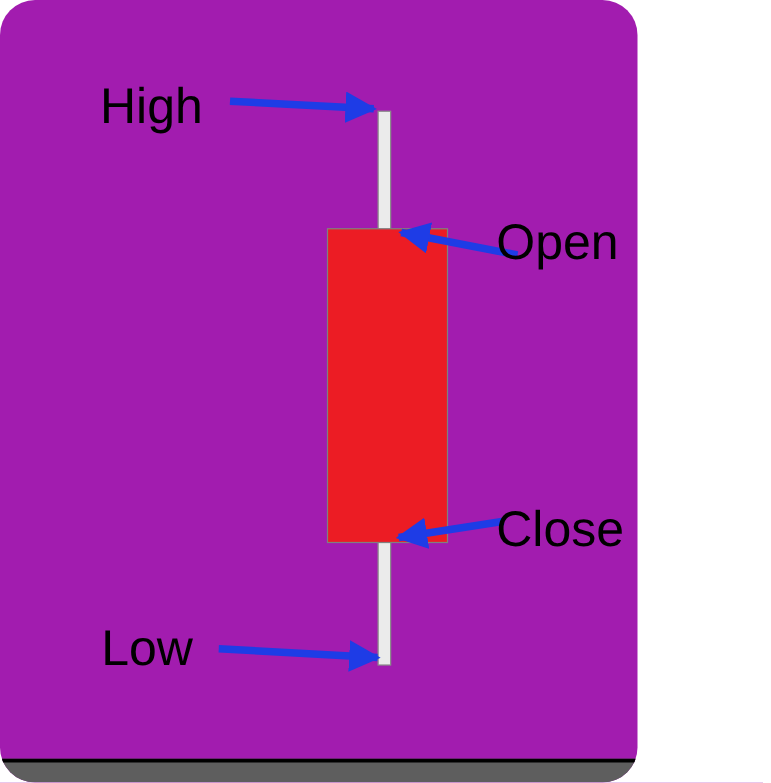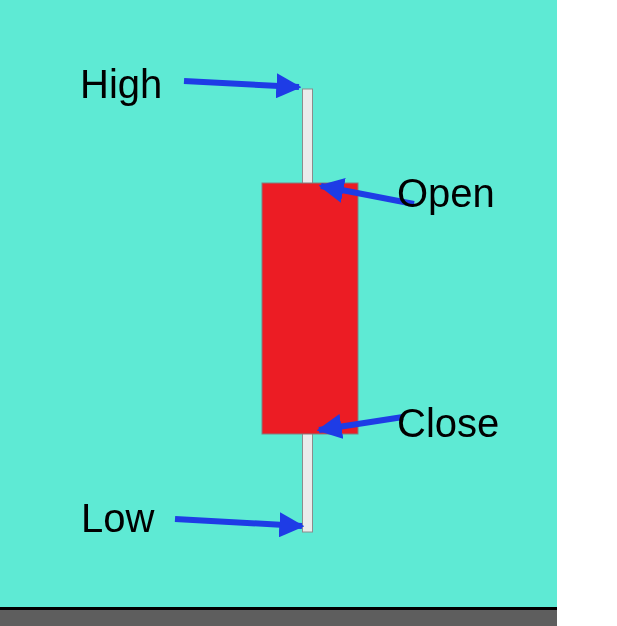--- a/index.html
+++ b/index.html
@@ -2,24 +2,25 @@
 <html><head>
 <meta charset="utf-8">
 <style>
   html, body {
     margin: 0;
     padding: 0;
     background: #ffffff;
   }
   .stage {
     position: relative;
-    width: 557px;
+    width: 510px;
     height: 626px;
     overflow: hidden;
-    background: #5eead4;
+    background: #a21caf;
+    border-radius: 28px;
   }
   svg.diagram {
     position: absolute;
     top: 0;
     left: 0;
     display: block;
   }
   .wick {
     stroke: #8c8c8c;
     stroke-width: 1;

